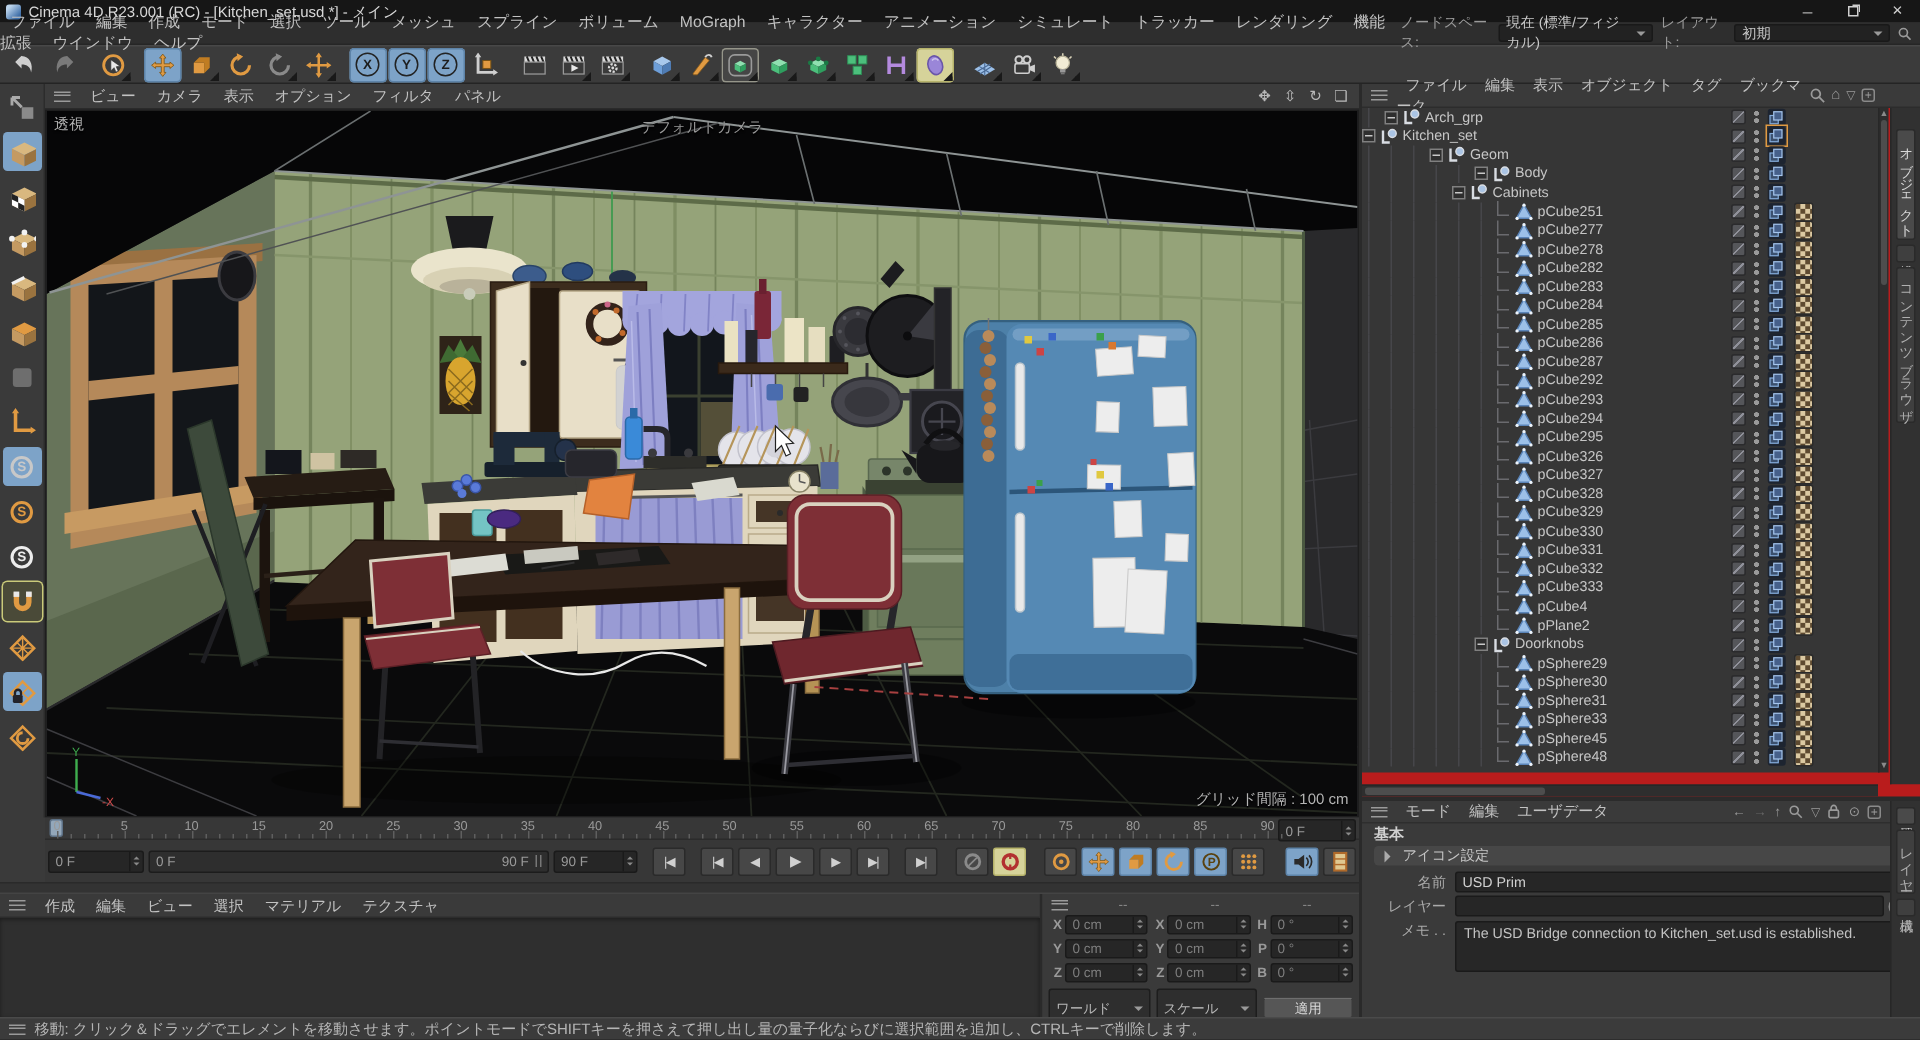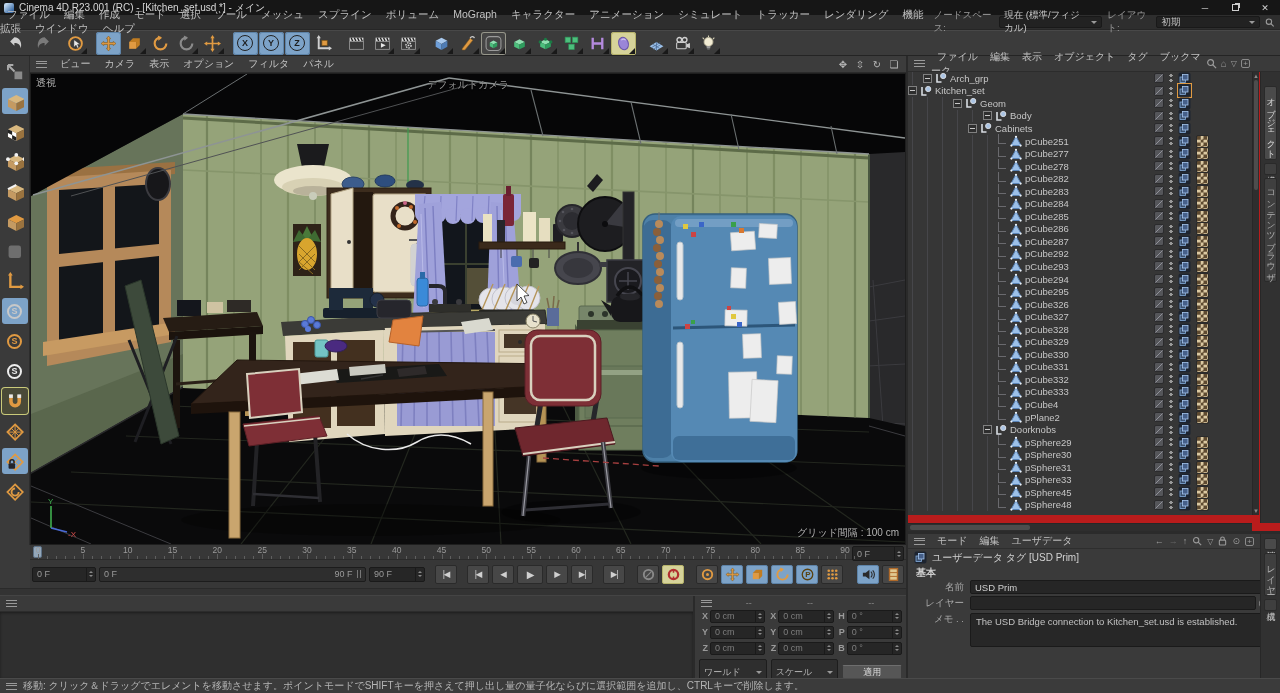--- a/index.html
+++ b/index.html
@@ -1089,20 +1089,21 @@
             </svg>
           </span>
       </div>
 
       <div class="hdiv"></div>
 
       <div class="bottom-row">
         <div class="materials">
           <div class="mat-menu">
             <span class="hb"></span>
+            <span id="mat-menus"><span class="mi">作成</span><span class="mi">編集</span><span class="mi">ビュー</span><span class="mi">選択</span><span class="mi">マテリアル</span><span class="mi">テクスチャ</span></span>
           </div>
           <div class="mat-area"></div>
         </div>
         <div class="coords">
           <div class="co-head">
             <span class="hb" style="margin-left:2px"></span>
             <span class="dash">--</span>
             <span class="dash">--</span>
             <span class="dash">--</span>
           </div>
@@ -2199,29 +2200,25 @@
               </svg>
             <span style="font-size:8px">▽</span>
             <svg width="9" height="10" viewBox="0 0 10 11">
                 <rect x="1.5" y="4.5" width="7" height="5.5" rx="1" fill="none" stroke="#9a9a9a" stroke-width="1.2"></rect>
                 <path d="M3 4.5 V3 a2 2 0 0 1 4 0 V4.5" fill="none" stroke="#9a9a9a" stroke-width="1.2"></path>
               </svg>
             <span>⊙</span>
             <span style="border:1px solid #8a8a8a;border-radius:2px;width:9px;height:9px;display:inline-flex;align-items:center;justify-content:center;font-size:8px">+</span>
           </span>
         </div>
-        <div class="am-title">
-          <svg class="tagusd" viewBox="0 0 13 13">
-              <rect x="0.5" y="0.5" width="12" height="12" rx="2" fill="#1d2430"></rect>
-              <rect x="2" y="5" width="5.5" height="5.5" fill="#3b506e" stroke="#86aede" stroke-width="0.8"></rect>
-              <rect x="4.5" y="2.5" width="5.5" height="5.5" fill="#46608a" stroke="#a6c6ee" stroke-width="0.8"></rect>
-            </svg>
-          <span>ユーザーデータ タグ [USD Prim]</span>
-        </div>
         <div class="am-sec">基本</div>
+        <div class="am-bar">
+            <i class="tri"></i>
+            <span>アイコン設定</span>
+          </div>
         <div class="am-row">
           <span class="am-lab">名前</span>
           <span class="fld">
               <span class="v">USD Prim</span>
             </span>
         </div>
         <div class="am-row">
           <span class="am-lab">レイヤー</span>
           <span class="fld">
               <span class="v"></span>

